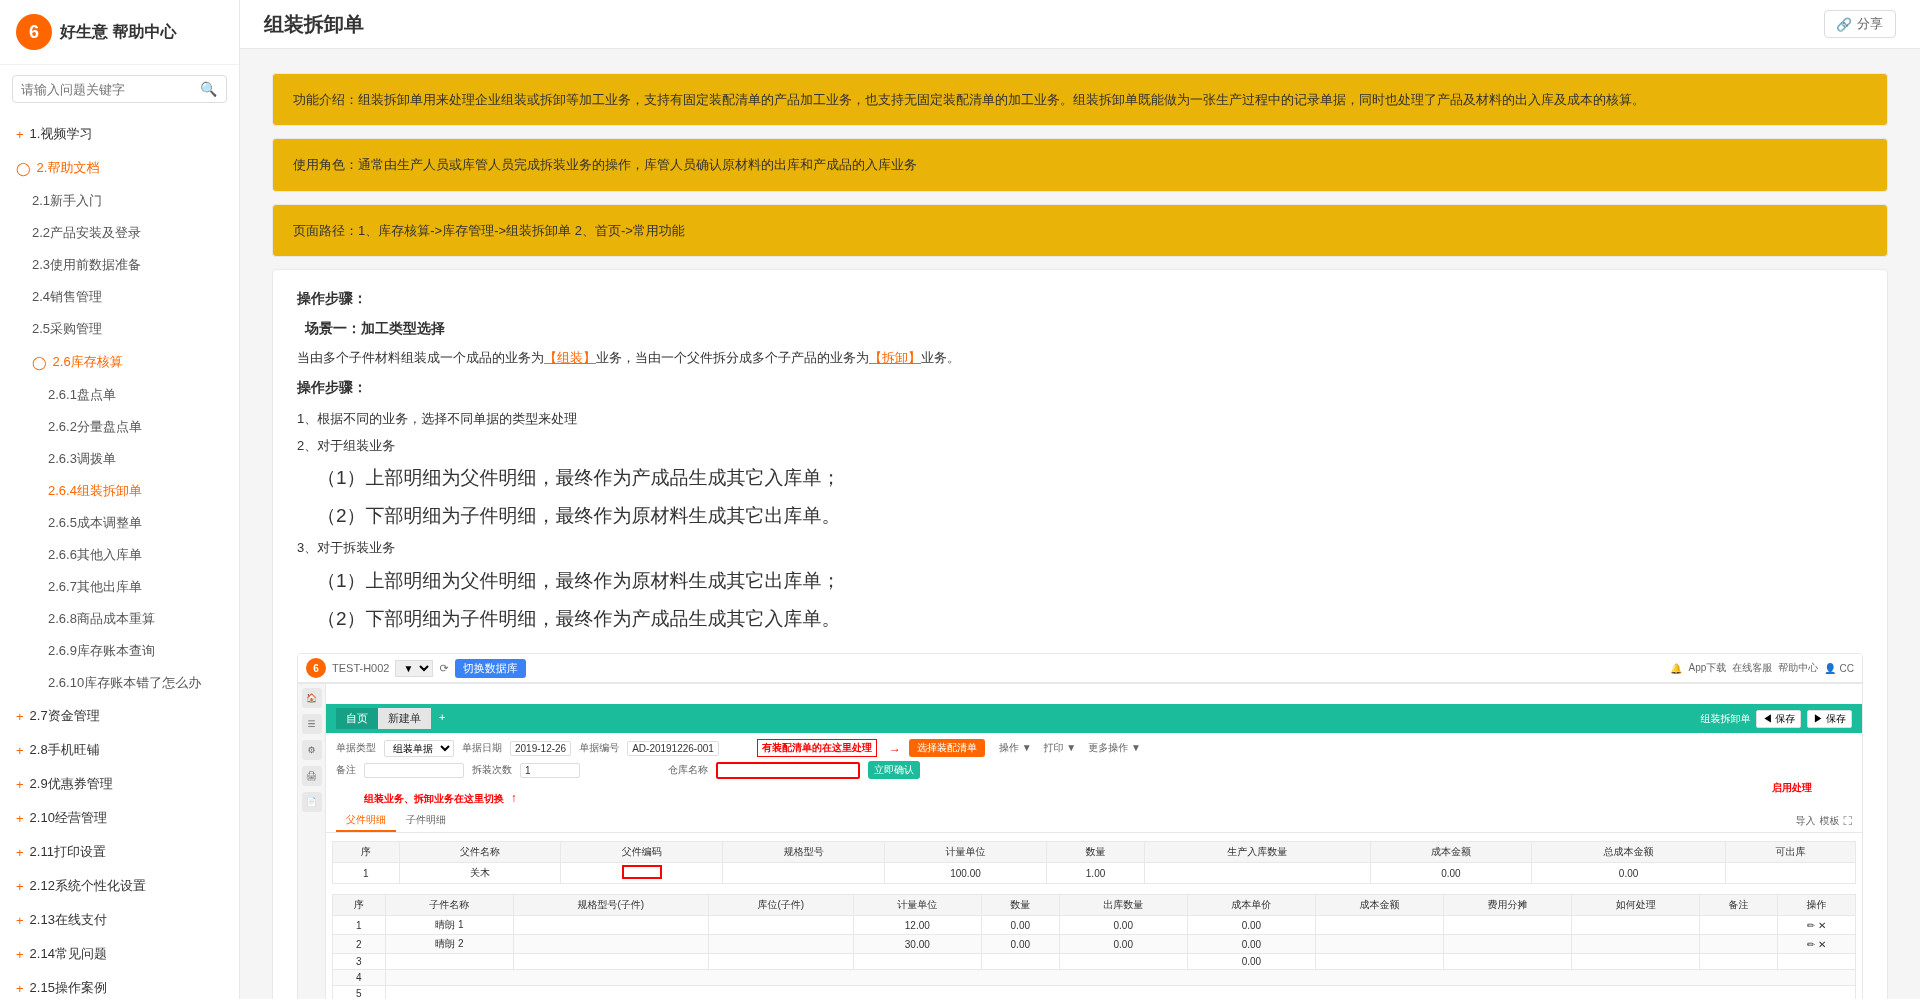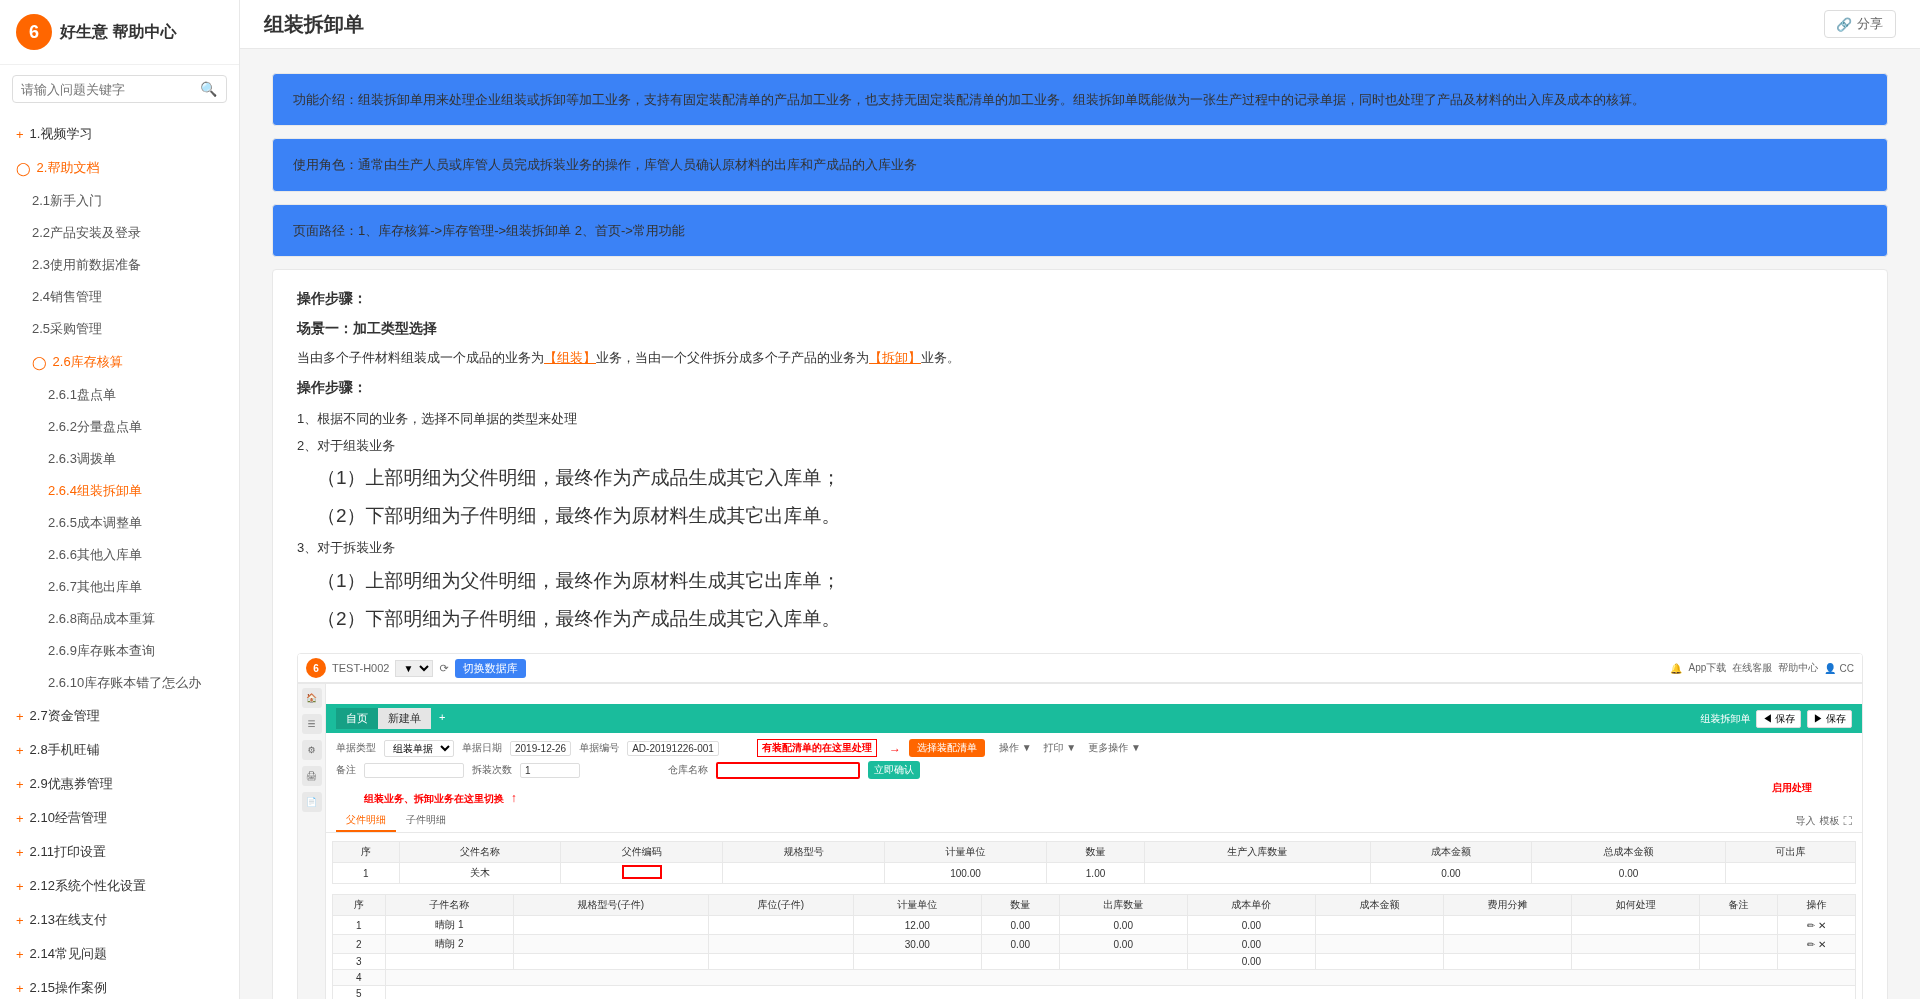--- a/index.html
+++ b/index.html
@@ -93,39 +93,39 @@
     }
 
     #content {
       flex: 1;
       overflow-y: auto;
       padding: 24px 32px;
       background: #f5f5f5;
     }
 
     .info-block {
-      background: #3b82f6;
+      background: #eab308;
       border: 1px solid #e8e8e8;
       border-radius: 4px;
       padding: 14px 20px;
       margin-bottom: 12px;
       font-size: 13px;
       line-height: 1.8;
       color: #333;
     }
 
     .content-body {
       background: #fff;
       border: 1px solid #e8e8e8;
       border-radius: 4px;
       padding: 20px 24px;
     }
 
     .section-title { font-weight: bold; font-size: 14px; margin-bottom: 10px; color: #333; }
-    .sub-title { font-weight: bold; font-size: 14px; margin: 12px 0 8px; color: #333; }
+    .sub-title { font-weight: bold; font-size: 14px; margin: 12px 8px 8px; color: #333; }
 
     .desc-text { font-size: 13px; line-height: 1.9; color: #333; margin-bottom: 8px; }
     .desc-text .highlight { color: #ff6600; text-decoration: underline; cursor: pointer; }
 
     .step-list { margin: 6px 0 6px 0; }
     .step-item { font-size: 13px; line-height: 1.9; color: #333; margin-bottom: 2px; }
     .sub-step-item { font-size: 19px; line-height: 1.9; color: #333; padding-left: 20px; margin-bottom: 2px; }
 
     
     .screenshot-container {

